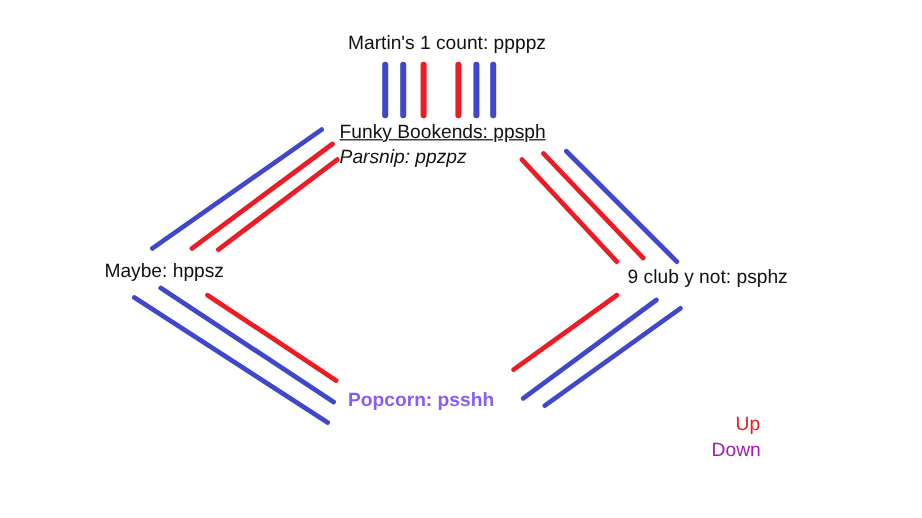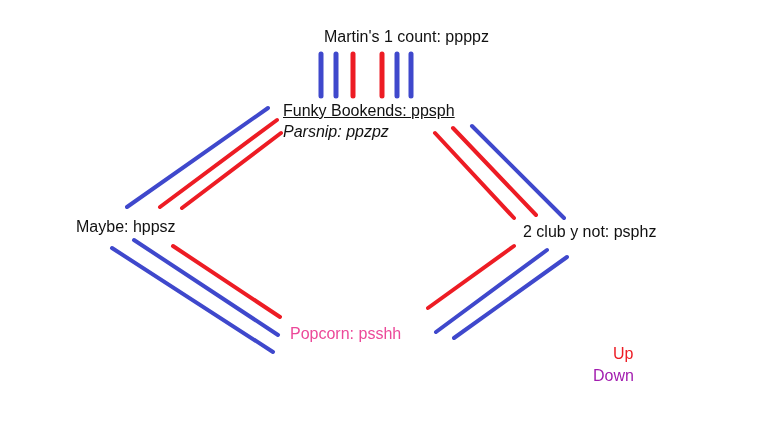--- a/index.html
+++ b/index.html
@@ -60,22 +60,22 @@
       <line x1="453" y1="128" x2="536" y2="215" stroke="#ed1c24" stroke-width="4" stroke-linecap="round"></line>
       <line x1="472" y1="126" x2="564" y2="218" stroke="#3f48cc" stroke-width="4" stroke-linecap="round"></line>
       <line x1="134" y1="240" x2="278" y2="335" stroke="#3f48cc" stroke-width="4" stroke-linecap="round"></line>
       <line x1="112" y1="248" x2="273" y2="352" stroke="#3f48cc" stroke-width="4" stroke-linecap="round"></line>
       <line x1="173" y1="246" x2="280" y2="317" stroke="#ed1c24" stroke-width="4" stroke-linecap="round"></line>
       <line x1="428" y1="308" x2="514" y2="246" stroke="#ed1c24" stroke-width="4" stroke-linecap="round"></line>
       <line x1="436" y1="332" x2="547" y2="250" stroke="#3f48cc" stroke-width="4" stroke-linecap="round"></line>
       <line x1="454" y1="338" x2="567" y2="257" stroke="#3f48cc" stroke-width="4" stroke-linecap="round"></line>
     </svg>
   <div class="labels-layer">
-      <div class="node-label" style="left: 290px; top: 27px; color: rgb(17, 17, 17); margin-left: 34px;">Martin's 1 count: ppppz</div>
+      <div class="node-label" style="left: 290px; top: 27px; color: rgb(17, 17, 17);">Martin's 1 count: ppppz</div>
       <div class="node-label" style="left: 283px; top: 101px; color: rgb(17, 17, 17); text-decoration: underline;">Funky Bookends: ppsph</div>
       <div class="node-label" style="left: 283px; top: 122px; color: rgb(17, 17, 17); font-style: italic;">Parsnip: ppzpz</div>
-      <div class="node-label" style="left: 76px; top: 217px; color: rgb(17, 17, 17);">Maybe: hppsz</div>
-      <div class="node-label" style="left: 523px; top: 222px; color: rgb(17, 17, 17);">2 club y not: psphz</div>
-      <div class="node-label" style="left: 290px; top: 324px; color: #ec4899;">Popcorn: psshh</div>
+      <div class="node-label" style="left: 87px; top: 217px; color: rgb(17, 17, 17);">Maybe: hppsz</div>
+      <div class="node-label" style="left: 523px; top: 222px; color: rgb(17, 17, 17);">9 club y not: psphz</div>
+      <div class="node-label" style="left: 290px; top: 324px; color: #8b5cf6; font-weight: bold;">Popcorn: psshh</div>
       <div class="legend-label" style="left: 613px; top: 344px; color: rgb(237, 28, 36);">Up</div>
       <div class="legend-label" style="left: 593px; top: 366px; color: #a21caf;">Down</div>
     </div>
 </div>
 
 </body></html>

